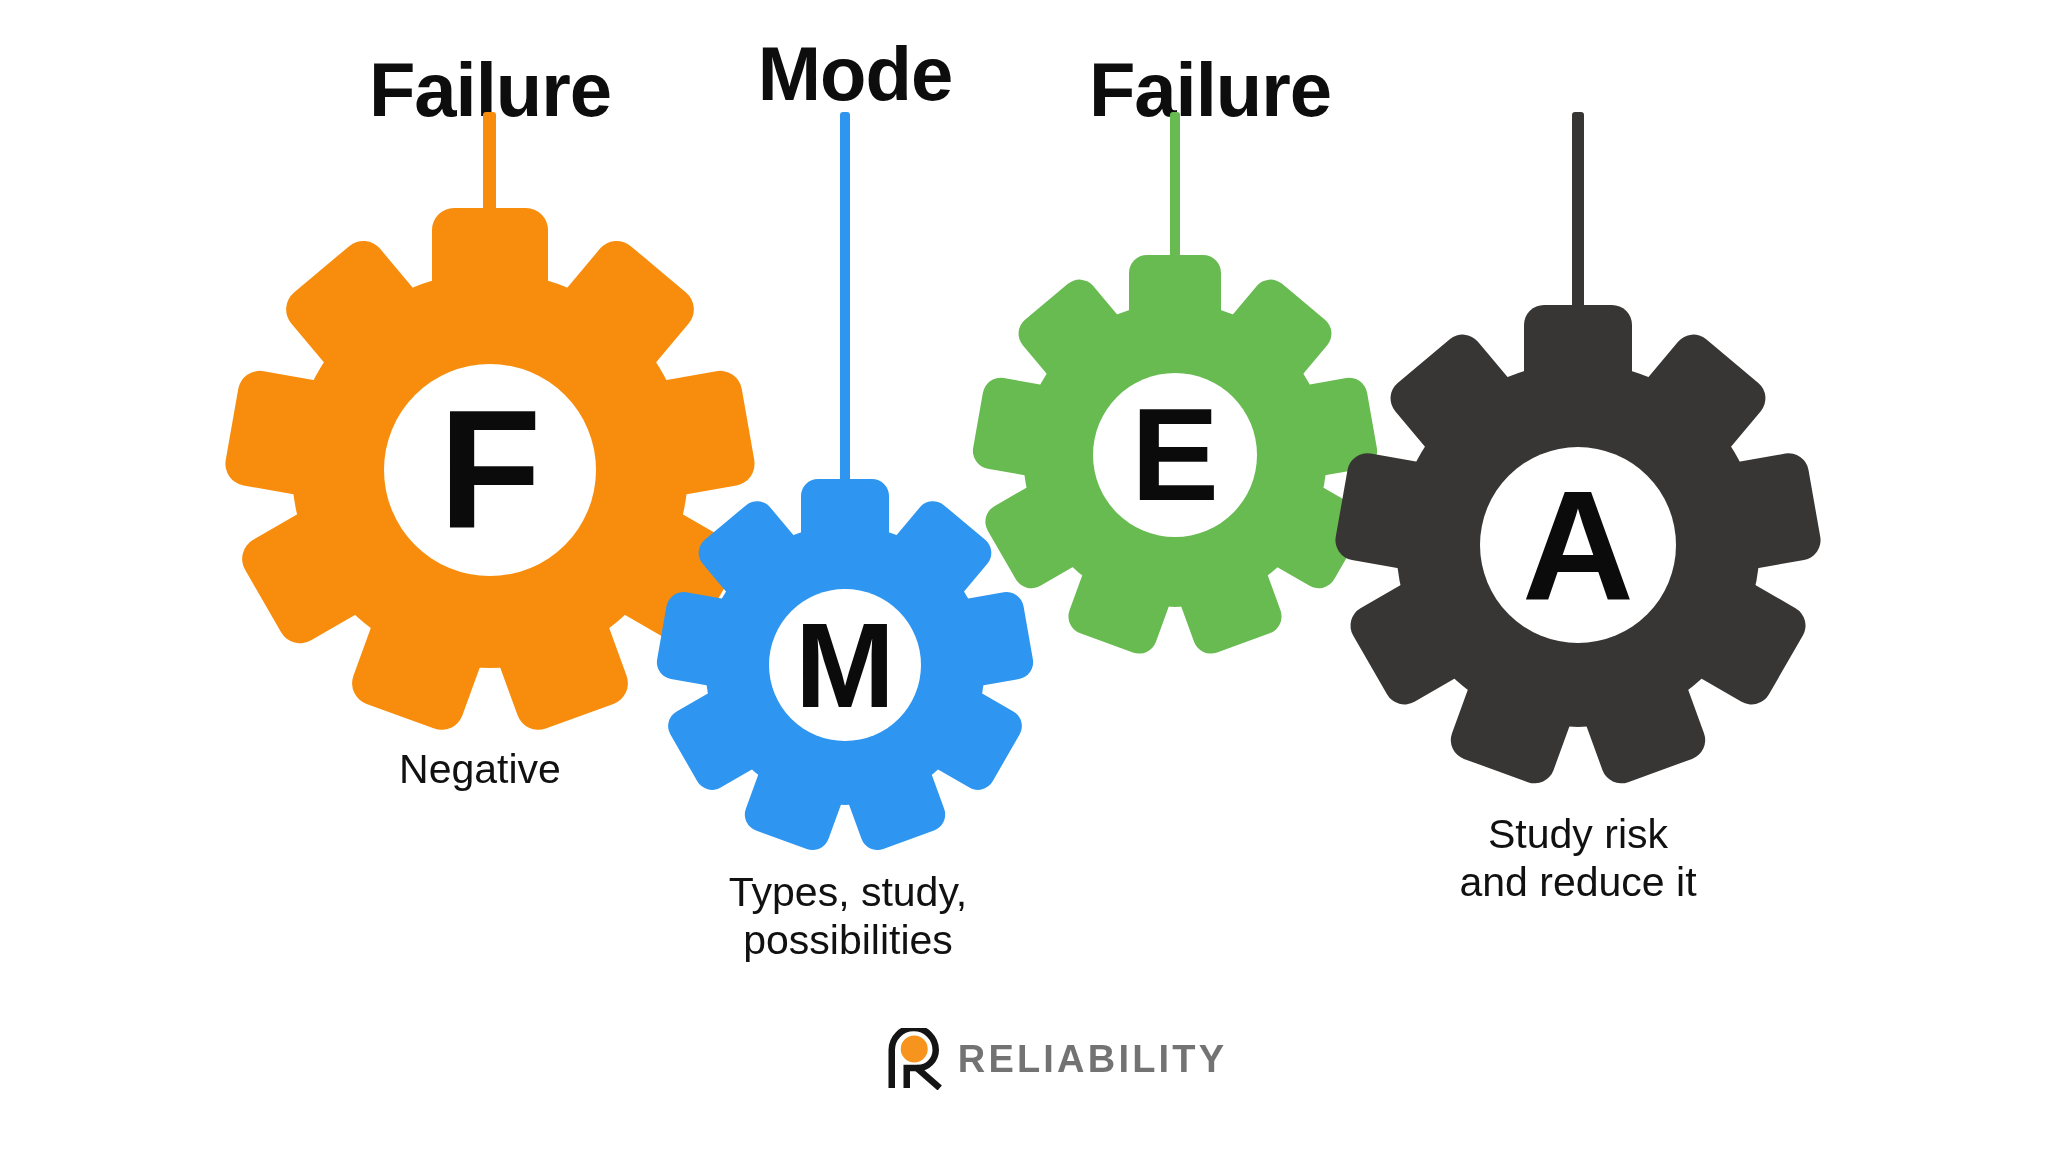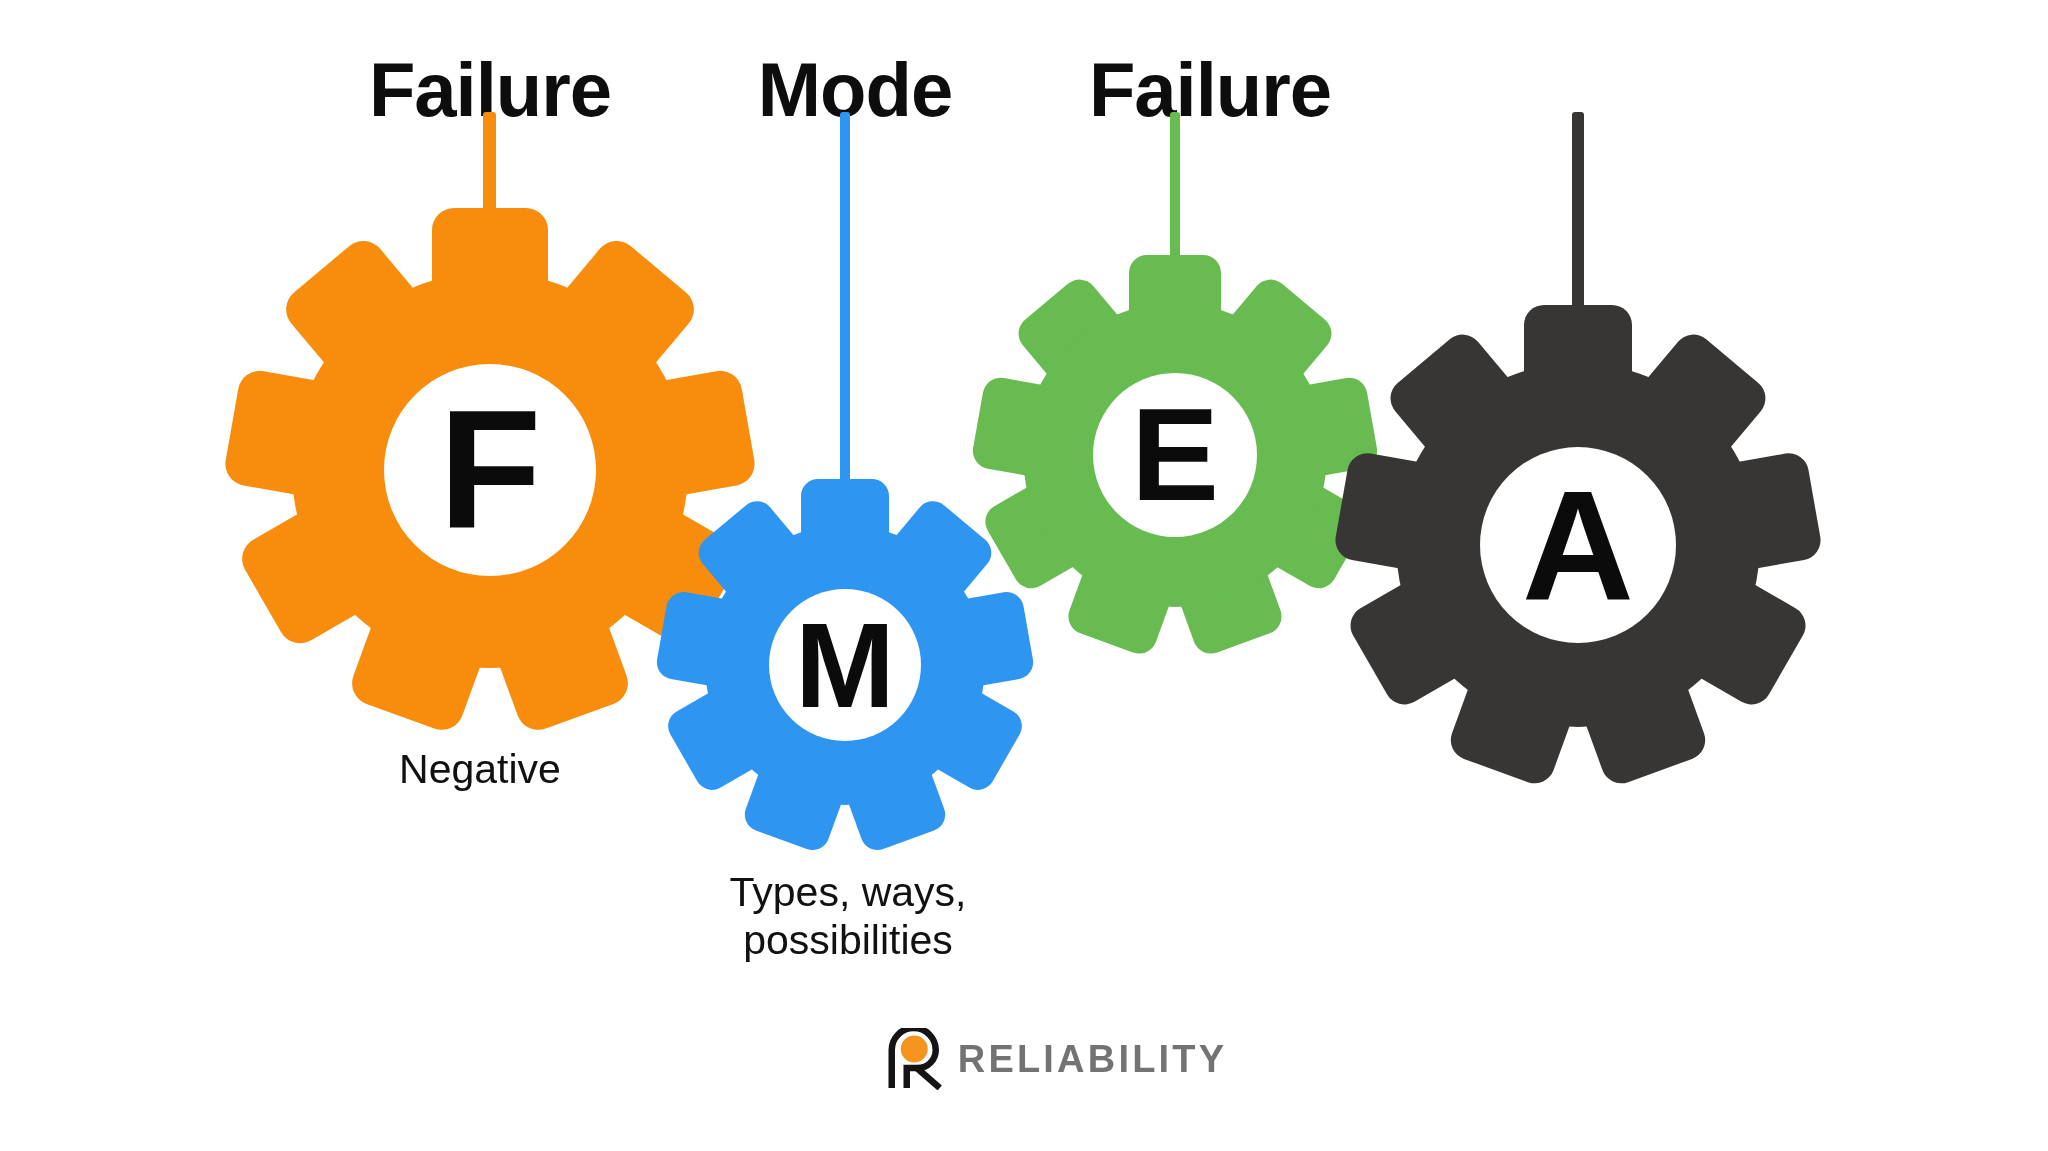--- a/index.html
+++ b/index.html
@@ -83,21 +83,21 @@
     color: #737373;
     line-height: 1;
   }
 </style>
 </head>
 <body>
 
 <div id="canvas">
 
   <div class="heading" style="left:490px;  top:52px;">Failure</div>
-  <div class="heading" style="left:855px;  top:52px;text-align:right;">Mode</div>
+  <div class="heading" style="left:855px;  top:36px;text-align:right;">Mode</div>
   <div class="heading" style="left:1210px; top:52px;">Failure</div>
 
   <div class="gear-unit" style="left:1175px; top:112px; width:440px; height:700px;">
     <svg class="gear-svg" width="440" height="700" viewBox="0 0 440 700">
       <g>
         <rect x="215" y="0" width="10" height="200" rx="3" fill="#67BB50"></rect>
       </g>
       <g transform="translate(220,343)">
         <g fill="#67BB50">
           <g transform="rotate(0)">  
@@ -255,22 +255,24 @@
             </g>
         </g>
         <circle cx="0" cy="0" r="140" fill="#2E96F0"></circle>
         <circle cx="0" cy="0" r="76" fill="#ffffff"></circle>
       </g>
     </svg>
     <div class="gear-letter" style="top:553px; font-size:120px;">M</div>
   </div>
 
   <div class="caption" style="left:480px;  top:745px;">Negative</div>
-  <div class="caption" style="left:848px;  top:868px;">Types, ways,
+  <div class="caption" style="left:848px;  top:868px;">Types, study,
 possibilities</div>
+  <div class="caption" style="left:1578px; top:810px;">Study risk
+and reduce it</div>
 
   <div class="logo" style="left:1055px; top:1028px;">
     <svg class="logo-mark" width="62" height="62" viewBox="0 0 62 62">
       <circle cx="31.5" cy="21" r="13.5" fill="#F7941E"></circle>
       <path d="M9 60 V22 A22 22 0 0 1 53 22 A18 18 0 0 1 35 40 L24 40 L24 60" fill="none" stroke="#141414" stroke-width="6.5" stroke-linecap="butt"></path>
       <path d="M33 39 L57 60" fill="none" stroke="#141414" stroke-width="6.5" stroke-linecap="butt"></path>
     </svg>
     <div class="logo-word">RELIABILITY</div>
   </div>
 

